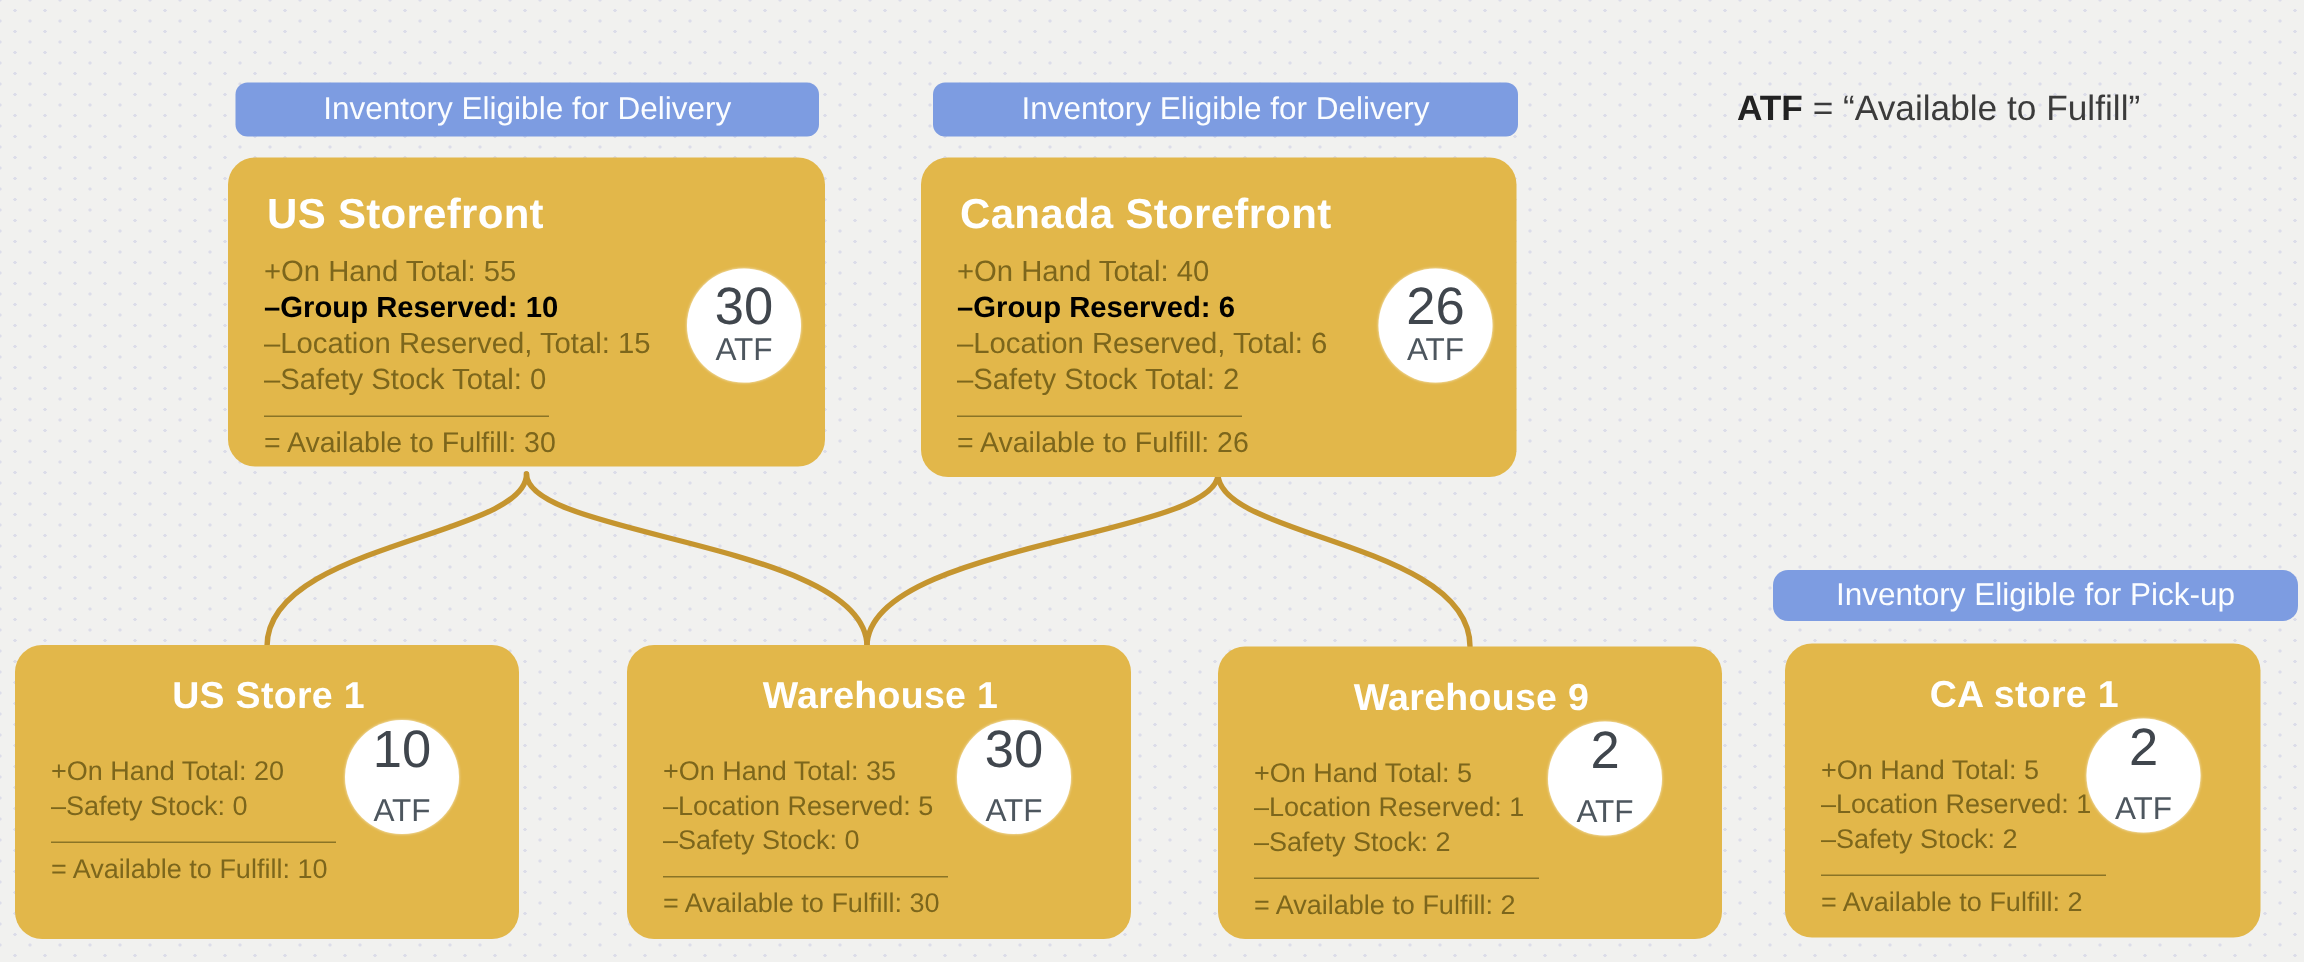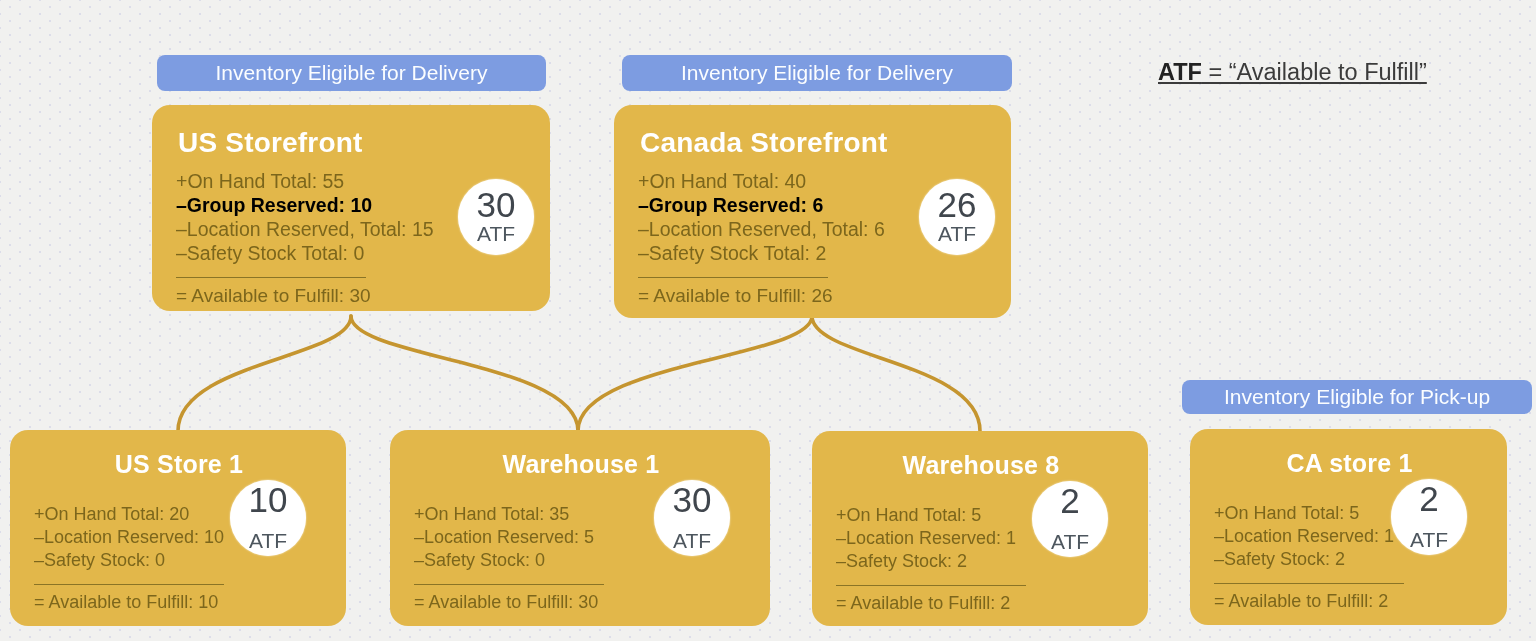--- a/index.html
+++ b/index.html
@@ -62,31 +62,31 @@
     align-items:center;justify-content:center;
     box-shadow:0 0 2px rgba(255,255,255,0.8);
   }
   .group-card .atf-circle{right:16px;top:74px;}
   .loc-card .atf-circle{right:40px;top:50px;gap:12px;}
   .atf-value{font-size:35px;font-weight:400;color:#40464d;line-height:1;}
   .atf-label{font-size:21px;color:#4d565e;line-height:1.15;}
   #legend{
     position:absolute;z-index:2;
     left:1158px;top:59px;
-    font-size:23.5px;color:#3b3b3b;text-decoration:underline;
+    font-size:23.5px;color:#3b3b3b;
   }
   #legend .term{font-weight:700;color:#222222;}
   
   #pill-delivery-us{left:157px;top:55px;width:389px;height:36px;line-height:36px;}
   #pill-delivery-ca{left:622px;top:55px;width:390px;height:36px;line-height:36px;}
-  #pill-pickup{left:1182px;top:380px;width:350px;height:34px;line-height:34px;}
+  #pill-pickup{left:1182px;top:380px;width:350px;height:34px;line-height:34px;border-radius:10px;}
   #card-us-storefront{left:152px;top:105px;width:398px;height:206px;}
   #card-canada-storefront{left:614px;top:105px;width:397px;height:213px;}
   #card-us-store-1{left:10px;top:430px;width:336px;height:196px;}
-  #card-warehouse-1{left:390px;top:430px;width:380px;height:196px;}
+  #card-warehouse-1{left:418px;top:430px;width:336px;height:196px;}
   #card-warehouse-2{left:812px;top:431px;width:336px;height:195px;}
   #card-ca-store-1{left:1190px;top:429px;width:317px;height:196px;}
 </style>
 </head>
 <body>
 
 <div id="stage">
 
   <svg id="connectors" width="1536" height="641" viewBox="0 0 1536 641">
     <path d="M351,316 C351,358 178,362 178,431" fill="none" stroke="#c5952f" stroke-width="3.6" stroke-linecap="round"></path>
@@ -133,21 +133,20 @@
     <div class="result">= Available to Fulfill: 26</div>
     <div class="atf-circle">
       <span class="atf-value">26</span>
       <span class="atf-label">ATF</span>
     </div>
   </div>
 
   <div class="card loc-card" id="card-us-store-1">
     <div class="title">US Store 1</div>
     <div class="stat">+On Hand Total: 20</div>
-    <div class="stat">–Location Reserved: 10</div>
     <div class="stat">–Safety Stock: 0</div>
     <hr class="rule">
     <div class="result">= Available to Fulfill: 10</div>
     <div class="atf-circle">
       <span class="atf-value">10</span>
       <span class="atf-label">ATF</span>
     </div>
   </div>
 
   <div class="card loc-card" id="card-warehouse-1">
@@ -157,21 +156,21 @@
     <div class="stat">–Safety Stock: 0</div>
     <hr class="rule">
     <div class="result">= Available to Fulfill: 30</div>
     <div class="atf-circle">
       <span class="atf-value">30</span>
       <span class="atf-label">ATF</span>
     </div>
   </div>
 
   <div class="card loc-card" id="card-warehouse-2">
-    <div class="title">Warehouse 8</div>
+    <div class="title">Warehouse 9</div>
     <div class="stat">+On Hand Total: 5</div>
     <div class="stat">–Location Reserved: 1</div>
     <div class="stat">–Safety Stock: 2</div>
     <hr class="rule">
     <div class="result">= Available to Fulfill: 2</div>
     <div class="atf-circle">
       <span class="atf-value">2</span>
       <span class="atf-label">ATF</span>
     </div>
   </div>

